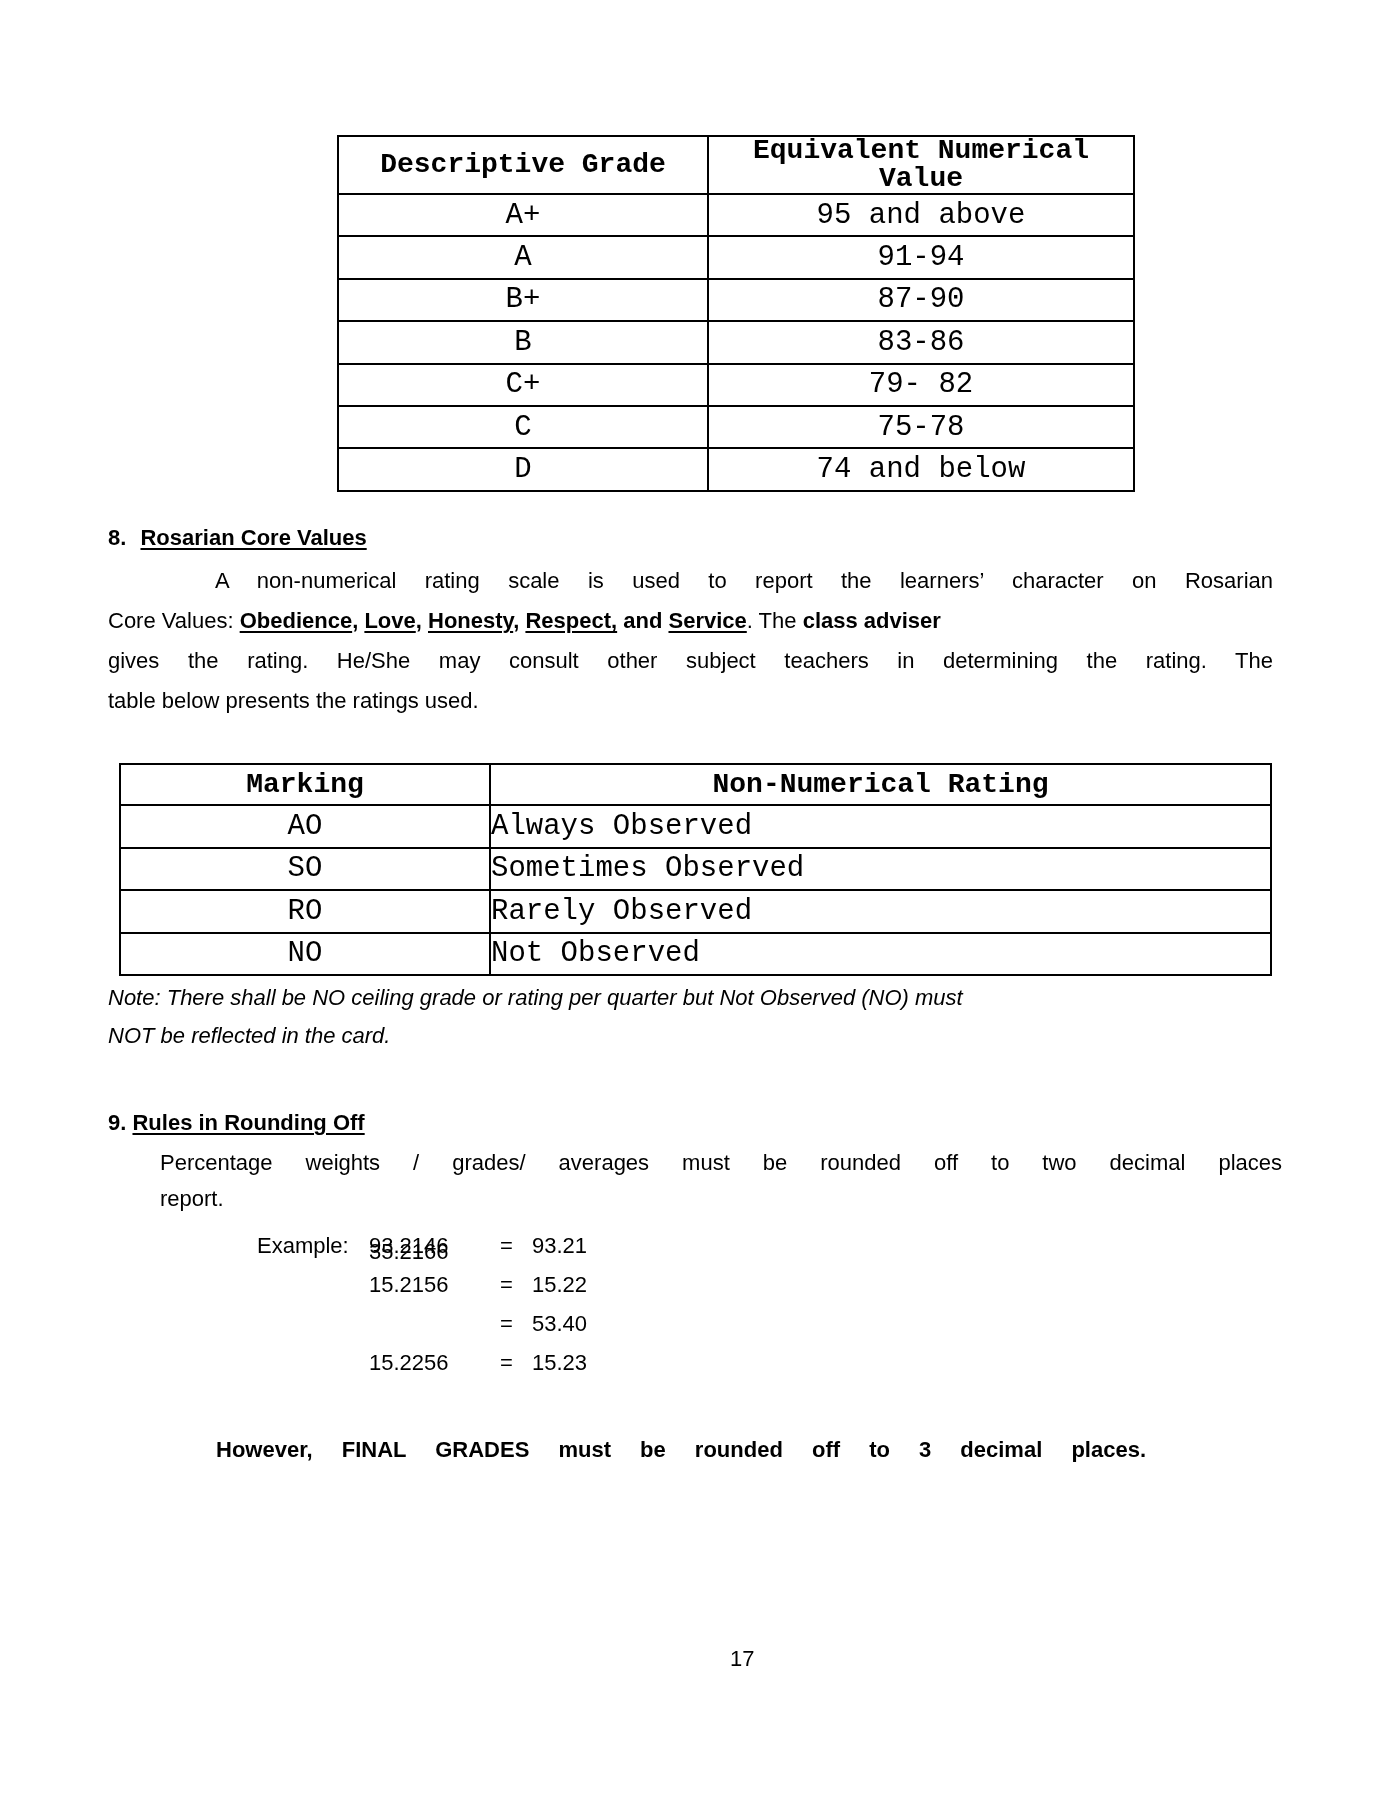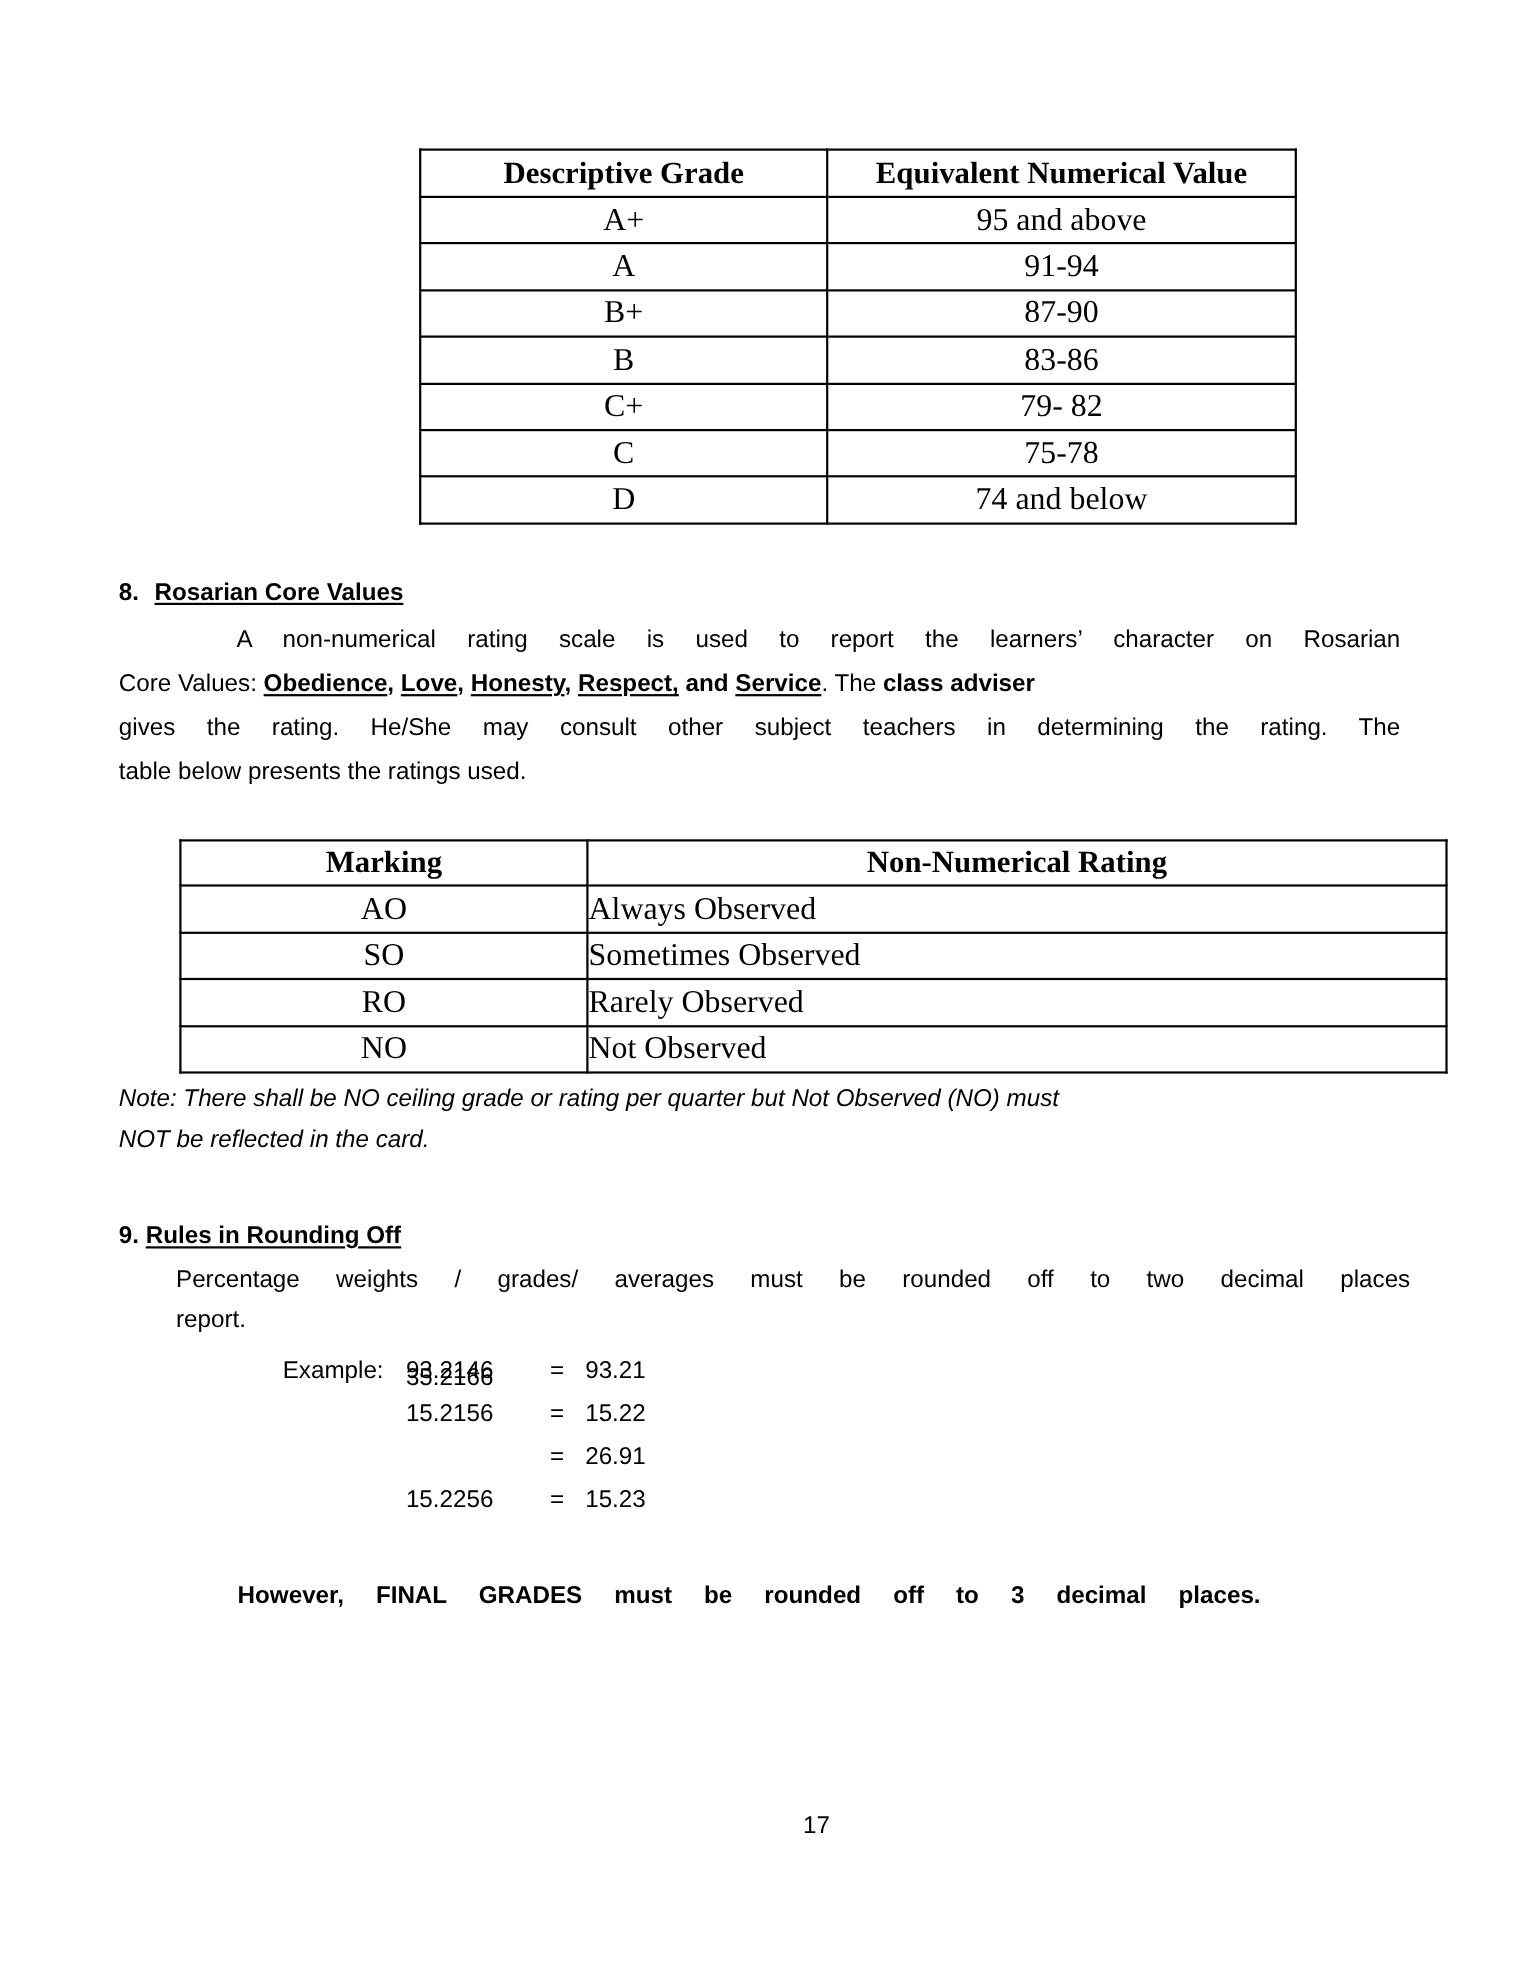--- a/index.html
+++ b/index.html
@@ -5,21 +5,21 @@
   html, body { margin: 0; padding: 0; background: #ffffff; }
   body { width: 1391px; height: 1800px; position: relative; overflow: hidden;
          font-family: "Liberation Sans", sans-serif; color: #000; }
   .abs { position: absolute; white-space: nowrap; }
   .txt { font-size: 22px; line-height: 36px; }
   .b { font-weight: bold; }
   .u { text-decoration: underline; text-decoration-thickness: 2px; text-underline-offset: 3px; }
   .i { font-style: italic; }
   .just { text-align: justify; text-align-last: justify; white-space: normal; }
 
-  table.grid { position: absolute; border-collapse: collapse; font-family: Liberation Serif, serif; margin-left: 44px; }
+  table.grid { position: absolute; border-collapse: collapse; font-family: Liberation Mono, monospace; }
   table.grid td, table.grid th { border: 2px solid #000; padding: 0; font-size: 29px; line-height: 1; }
   table.grid th { font-weight: bold; font-size: 28px; text-align: center; }
   table.grid td.c { text-align: center; }
   table.grid td.l { text-align: left; }
 
   #grade-table { left: 337px; top: 135px; width: 798px; }
   #grade-table .col1 { width: 368px; }
   #grade-table th { height: 41px; }
   #grade-table td { height: 40.4px; }
 
@@ -124,21 +124,21 @@
 <div class="abs txt" style="left:369px; top:1228px;">93.2146</div>
 <div class="abs txt" style="left:500px; top:1228px;">=</div>
 <div class="abs txt" style="left:532px; top:1228px;">93.21</div>
 
 <div class="abs txt" style="left:369px; top:1267px;">15.2156</div>
 <div class="abs txt" style="left:500px; top:1267px;">=</div>
 <div class="abs txt" style="left:532px; top:1267px;">15.22</div>
 
 <div class="abs txt" style="left:369px; top:1234px;">35.2166</div>
 <div class="abs txt" style="left:500px; top:1306px;">=</div>
-<div class="abs txt" style="left:532px; top:1306px;">26.91</div>
+<div class="abs txt" style="left:532px; top:1306px;">53.40</div>
 
 <div class="abs txt" style="left:369px; top:1345px;">15.2256</div>
 <div class="abs txt" style="left:500px; top:1345px;">=</div>
 <div class="abs txt" style="left:532px; top:1345px;">15.23</div>
 
 <div class="abs txt b" style="left:216px; top:1432px; width:930px; text-align:justify; text-align-last:justify; white-space:normal;">However, FINAL GRADES must be rounded off to 3 decimal places.</div>
 
 <div class="abs txt" style="left:730px; top:1641px; width:40px; text-align:left;">17</div>
 
 </body></html>

